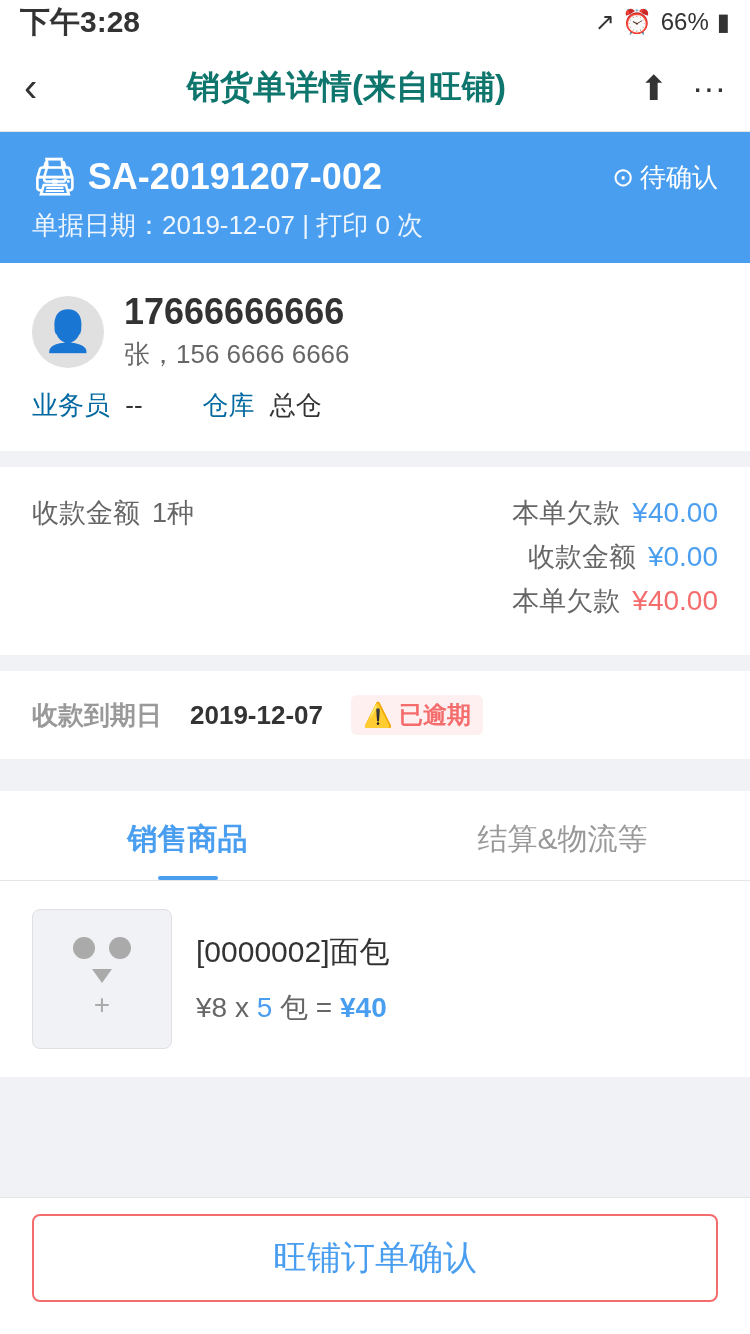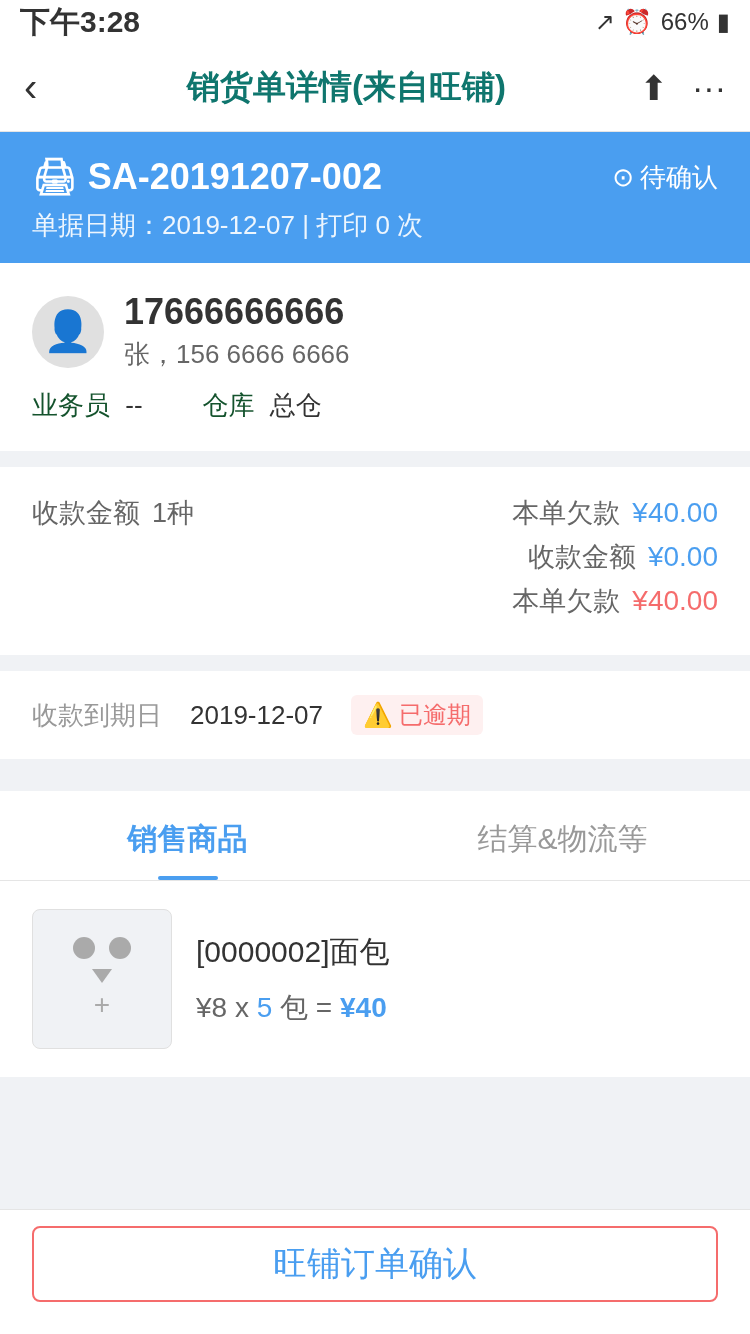--- a/index.html
+++ b/index.html
@@ -127,21 +127,21 @@
       color: #666;
       margin-top: 4px;
     }
     .customer-meta {
       display: flex;
       gap: 60px;
       font-size: 26px;
       color: #666;
       margin-top: 8px;
     }
-    .meta-label { color: #14532d; }
+    .meta-label { color: #0369a1; }
     .meta-value { color: #333; margin-left: 8px; }
 
     
     .stats-section {
       background: #fff;
       margin-bottom: 16px;
       padding: 28px 32px;
     }
     .stats-row {
       display: flex;
@@ -173,20 +173,21 @@
     
     .due-section {
       background: #fff;
       margin-bottom: 16px;
       padding: 24px 32px;
       display: flex;
       align-items: center;
       gap: 12px;
       font-size: 26px;
       color: #666;
+      font-weight: bold;
     }
     .due-label { color: #999; }
     .due-date { color: #333; margin: 0 16px; }
     .overdue-badge {
       background: #fef0f0;
       color: #f56c6c;
       border-radius: 6px;
       padding: 4px 12px;
       font-size: 24px;
       display: flex;
@@ -299,21 +300,21 @@
       position: fixed;
       bottom: 0;
       left: 0;
       width: 750px;
       background: #fff;
       padding: 16px 32px 32px;
       border-top: 1px solid #e5e5e5;
     }
     .confirm-btn {
       width: 100%;
-      height: 76px;
+      height: 88px;
       border: 2px solid #f56c6c;
       border-radius: 8px;
       background: #fff;
       color: #4a9ef0;
       font-size: 34px;
       font-weight: 500;
       cursor: pointer;
       display: flex;
       align-items: center;
       justify-content: center;

